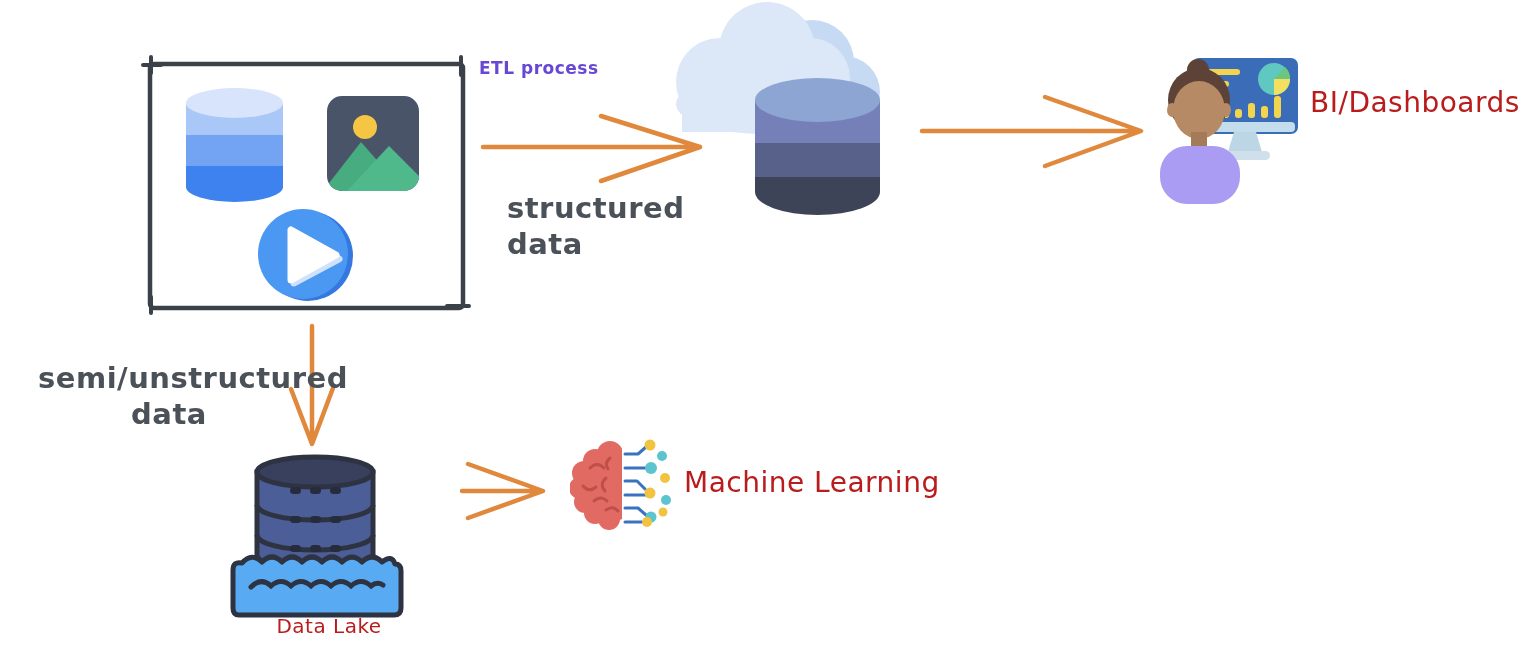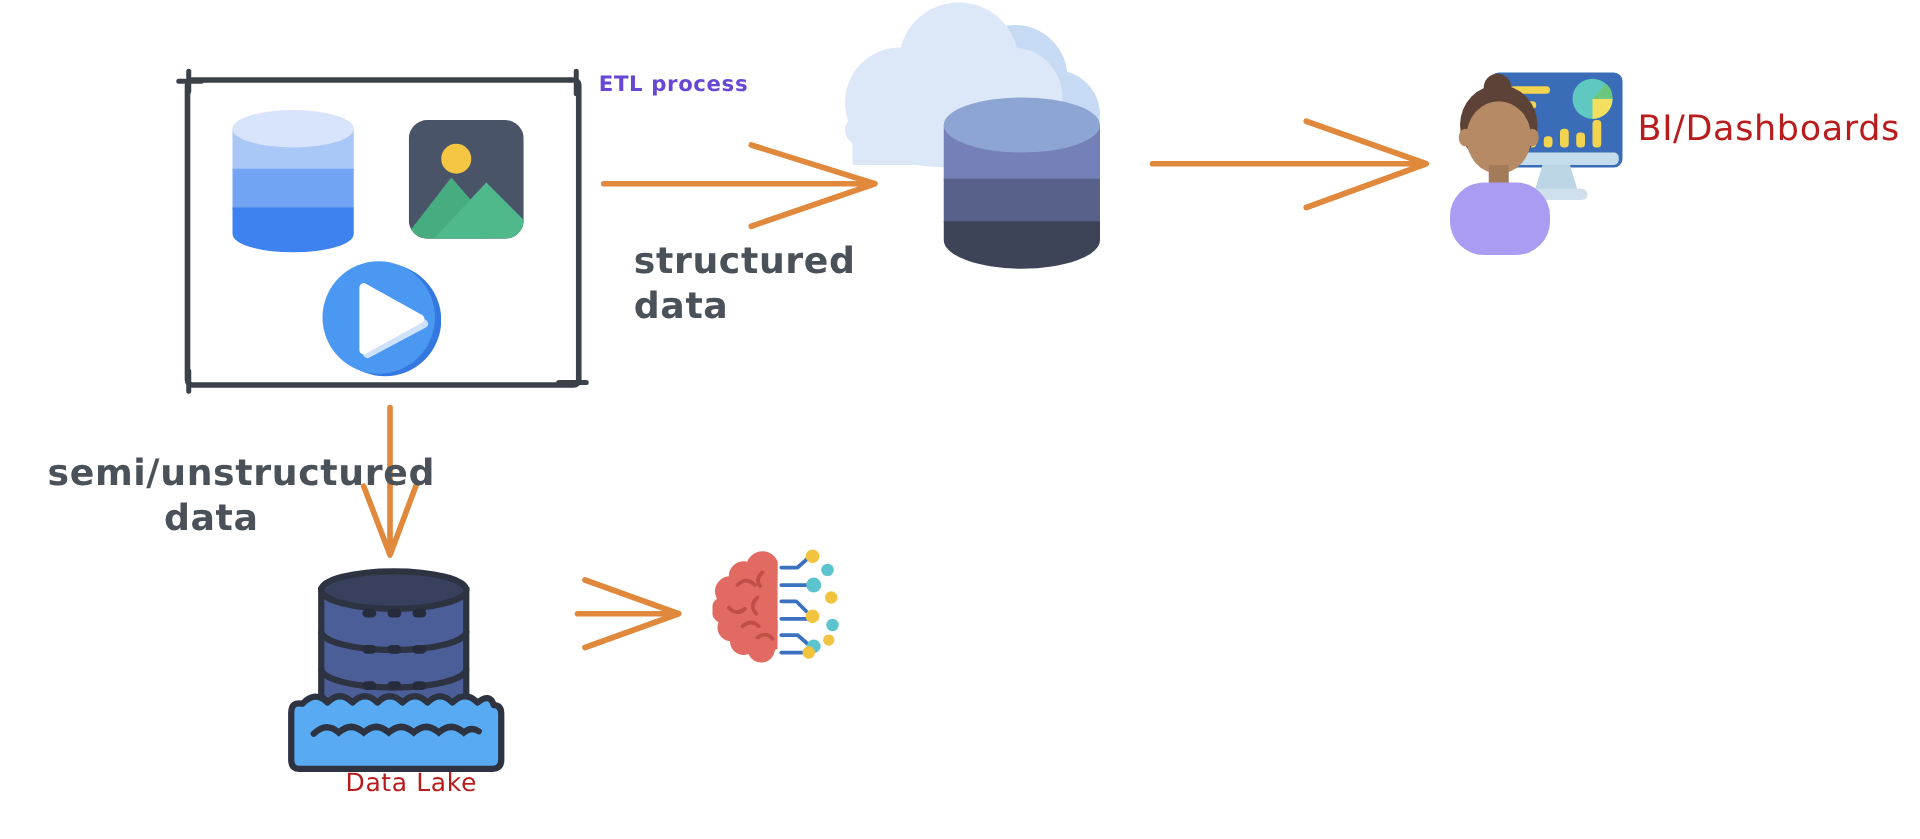--- a/index.html
+++ b/index.html
@@ -192,14 +192,15 @@
     </g>
   </svg>
 
   <div class="lbl lbl-process lbl-etl">ETL process</div>
   <div class="lbl lbl-data lbl-structured">structured
 data</div>
   <div class="lbl lbl-node lbl-bi">BI/Dashboards</div>
   <div class="lbl lbl-data lbl-semi">semi/unstructured
 data</div>
   <div class="lbl lbl-node lbl-dlake">Data Lake</div>
+  <div class="lbl lbl-node lbl-ml">Machine Learning</div>
 
 </div>
 
 </body></html>

